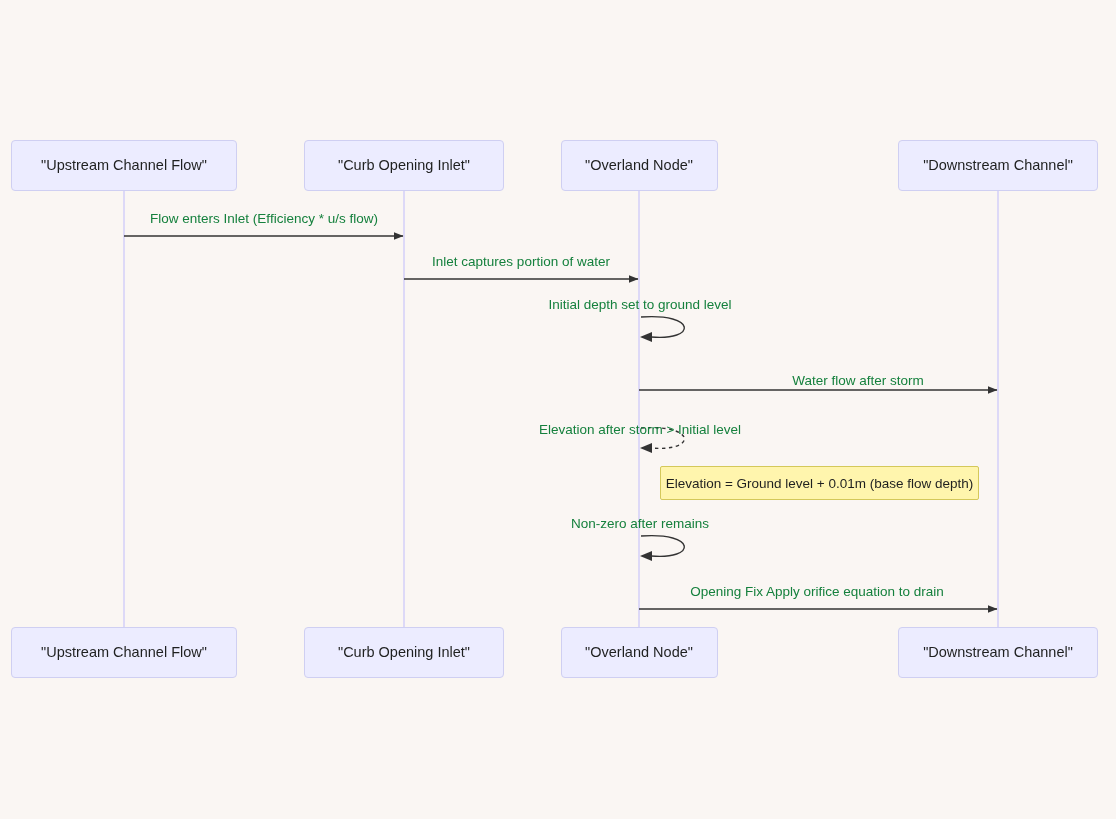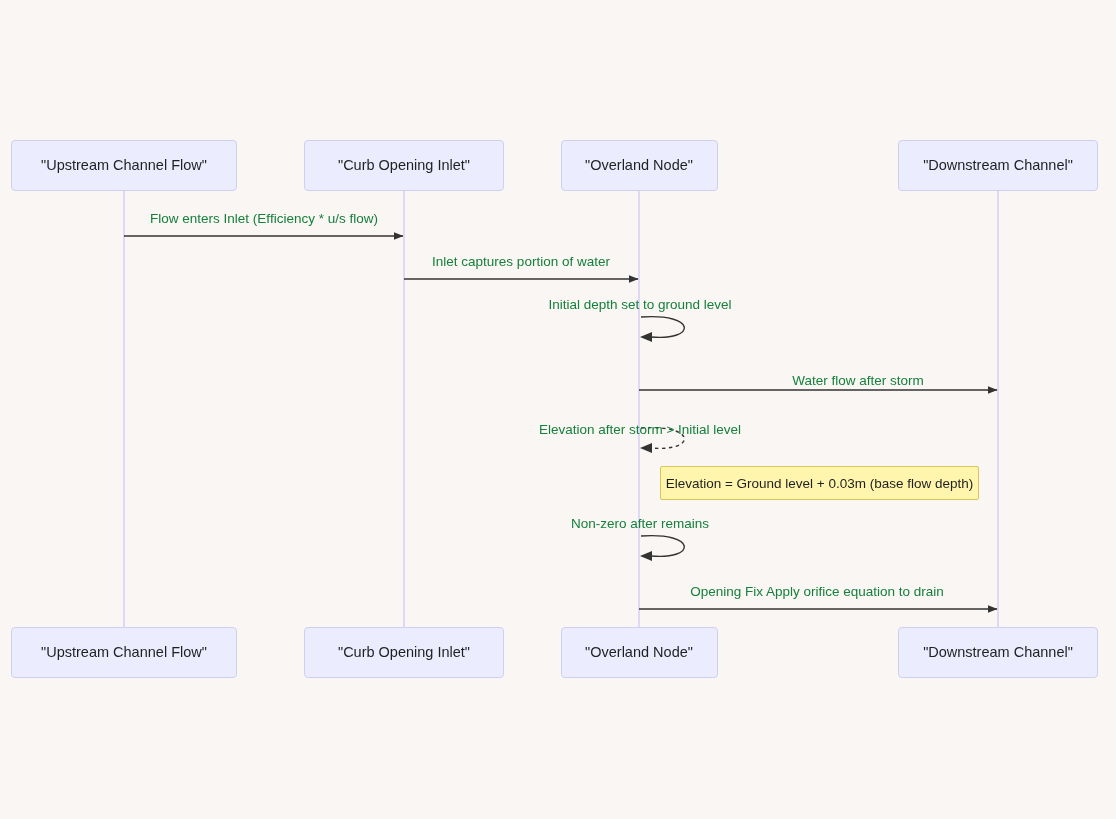--- a/index.html
+++ b/index.html
@@ -138,17 +138,17 @@
       <div class="msg-label" style="left: 521px; top: 254px;">Inlet captures portion of water</div>
       <div class="msg-label" style="left: 640px; top: 297px;">Initial depth set to ground level</div>
       <div class="msg-label" style="left: 818px; top: 373px; margin-left: 40px;">Water flow after storm</div>
       <div class="msg-label" style="left: 640px; top: 408px; margin-top: 14px;">Elevation after storm &gt; Initial level</div>
       <div class="msg-label" style="left: 640px; top: 516px;">Non-zero after remains</div>
       <div class="msg-label" style="left: 817px; top: 584px;">Opening Fix Apply orifice equation to drain</div>
     </div>
 
   <div id="notes">
       <div class="note-box" style="left: 660px; top: 466px; width: 319px; height: 34px;">
-        <span class="note-text">Elevation = Ground level + 0.03m (base flow depth)</span>
+        <span class="note-text">Elevation = Ground level + 0.01m (base flow depth)</span>
       </div>
     </div>
 
 </div>
 
 </body></html>

